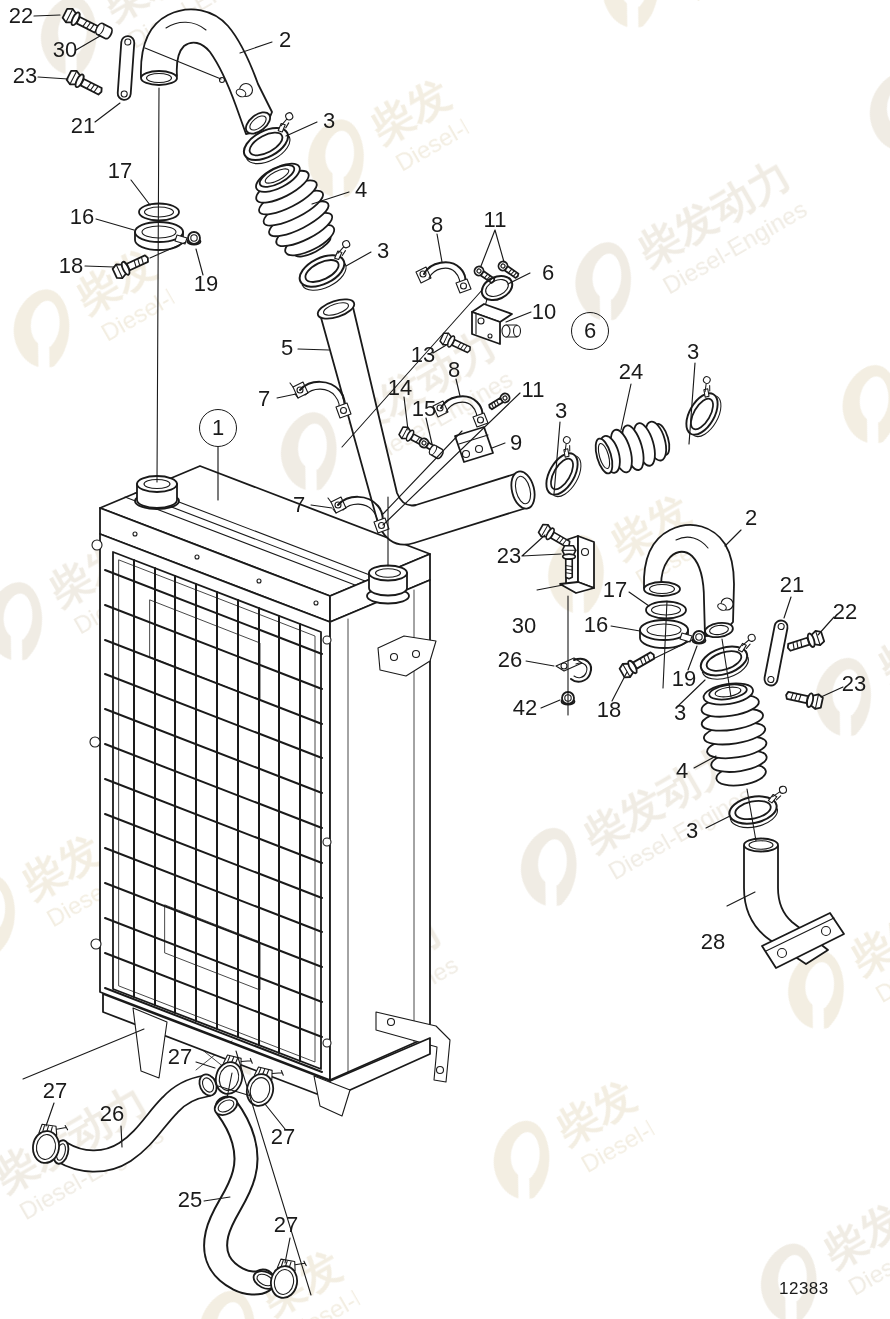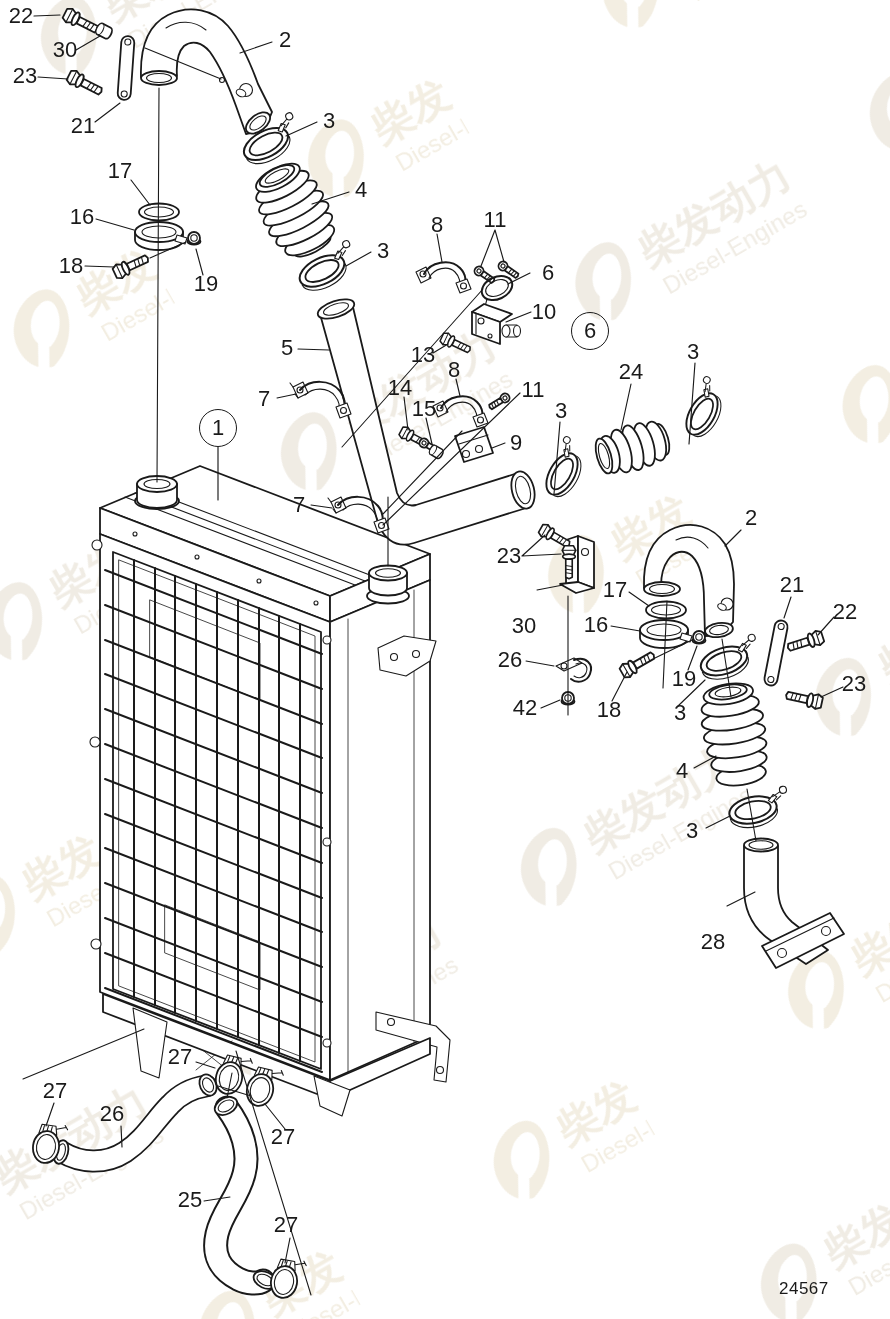--- a/index.html
+++ b/index.html
@@ -434,13 +434,13 @@
     <div class="callout" style="left: 692px; top: 831px;">3</div>
     <div class="callout" style="left: 713px; top: 910px; margin-top: 32px;">28</div>
     <div class="callout" style="left: 180px; top: 1057px;">27</div>
     <div class="callout" style="left: 55px; top: 1091px;">27</div>
     <div class="callout" style="left: 112px; top: 1114px;">26</div>
     <div class="callout" style="left: 283px; top: 1137px;">27</div>
     <div class="callout" style="left: 190px; top: 1200px;">25</div>
     <div class="callout" style="left: 286px; top: 1225px;">27</div>
   </div>
 
-<div class="drawing-number">24567</div>
+<div class="drawing-number">12383</div>
 
 </body></html>

